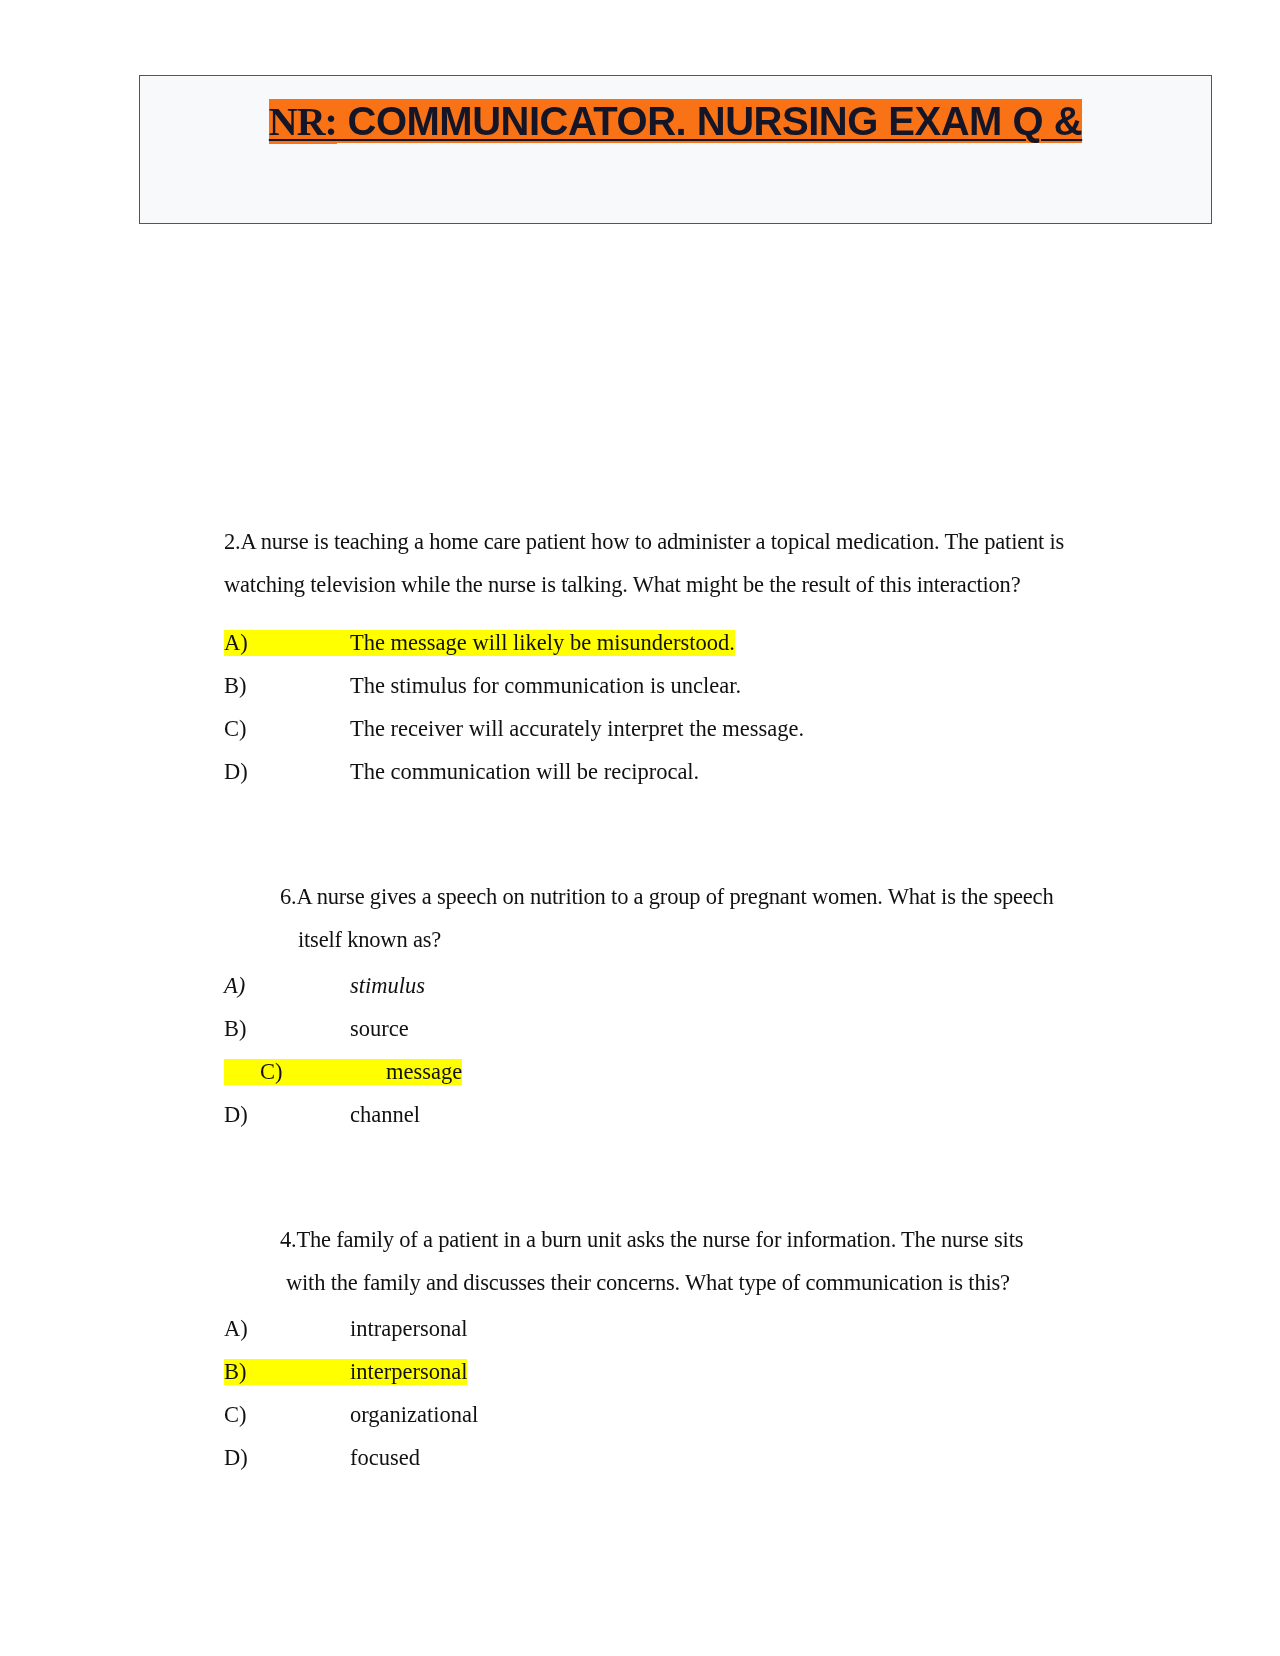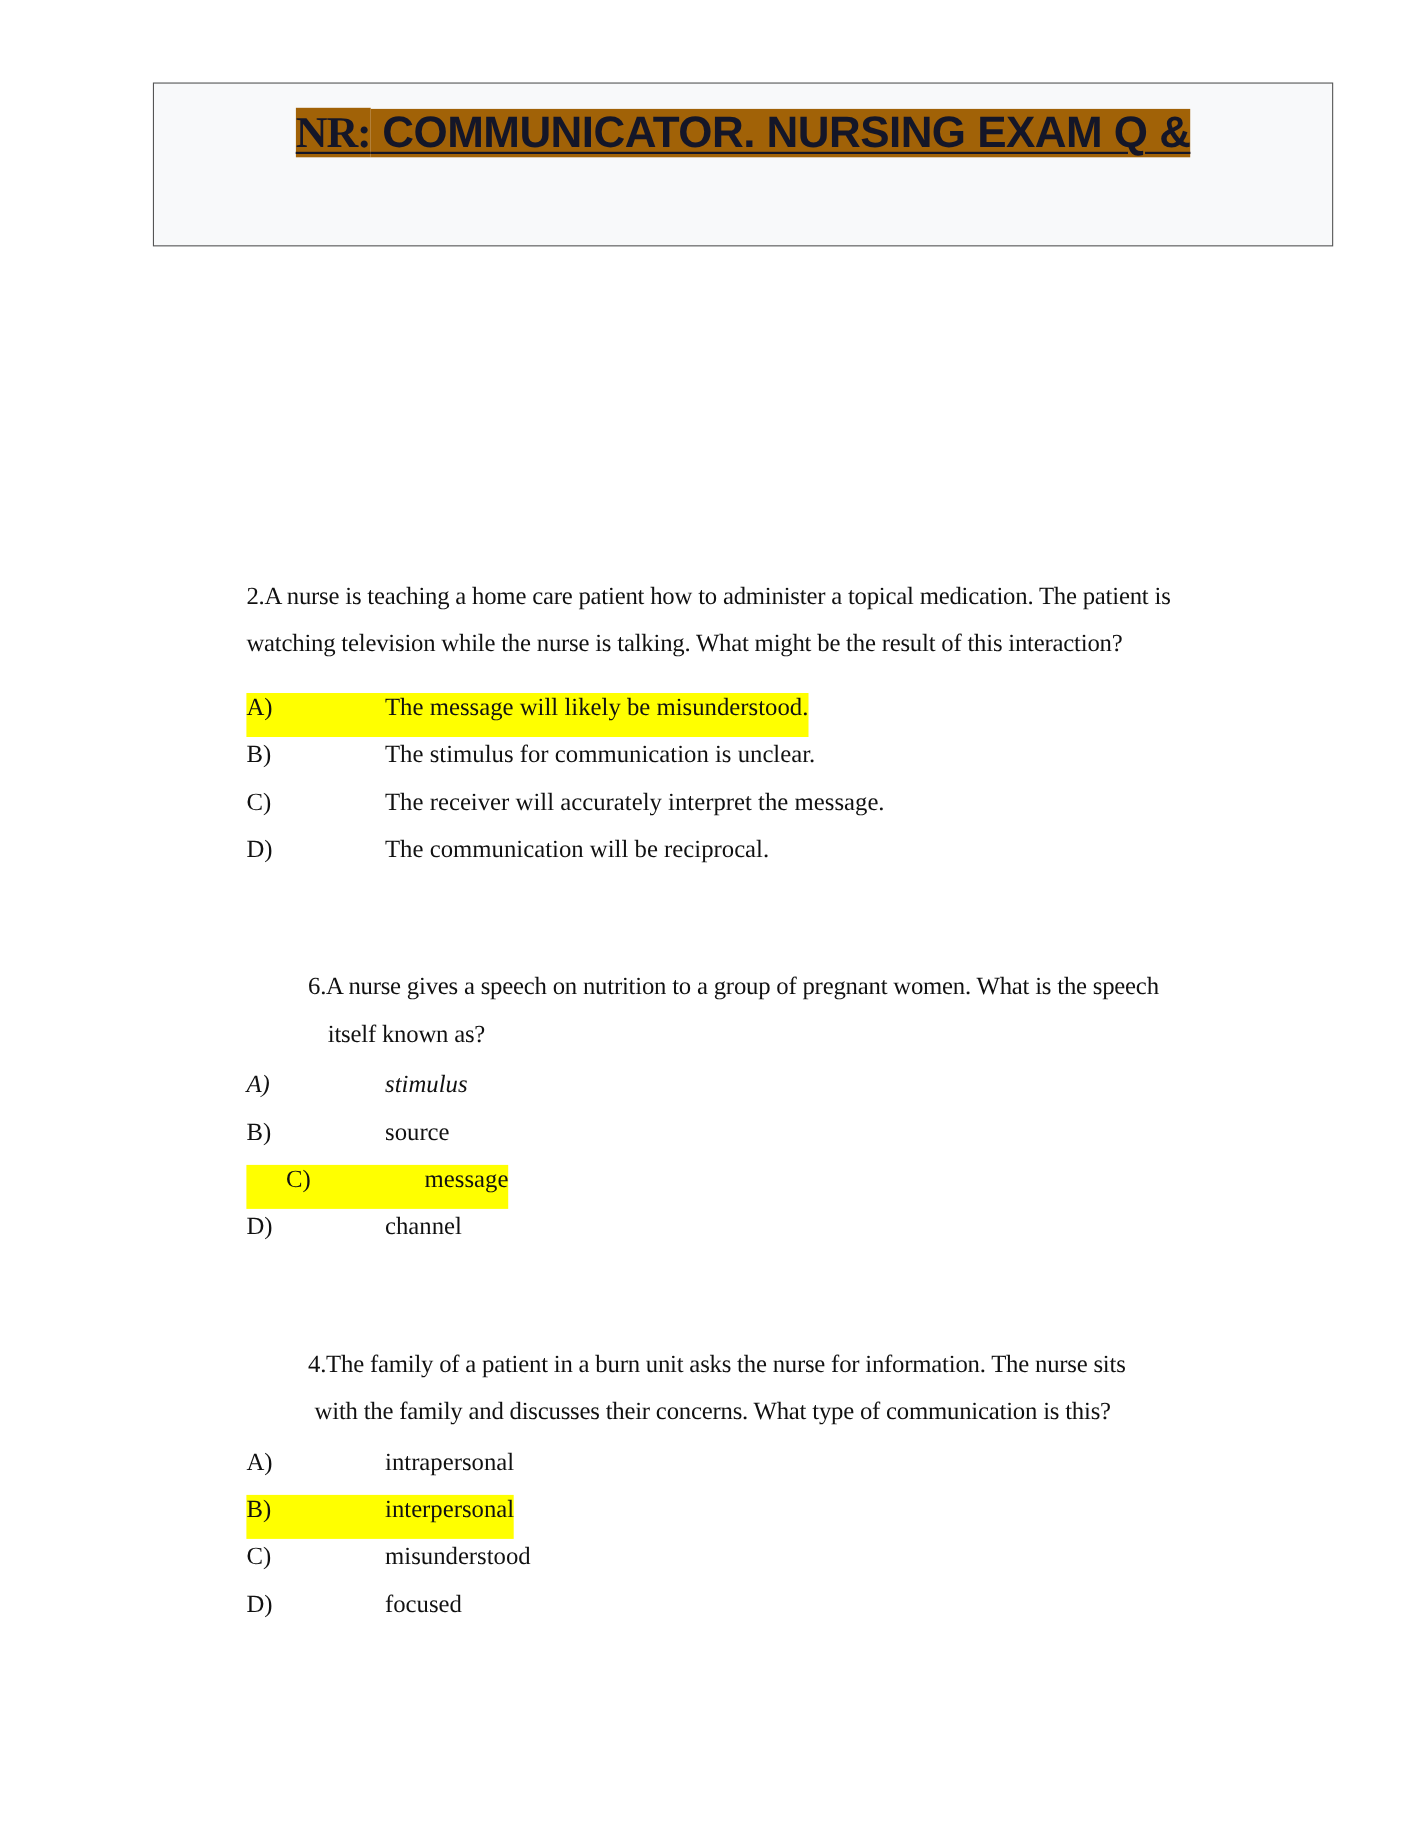--- a/index.html
+++ b/index.html
@@ -13,30 +13,30 @@
       text-align: center;
     }
     .title-line {
       position: absolute; left: 0; right: 0; text-align: center;
       font-family: "Liberation Sans", sans-serif; font-weight: bold;
       font-size: 40px; color: #141628; line-height: 50px;
       letter-spacing: -0.5px;
     }
     .title-line.l1 { top: 20px; }
     .title-line.l2 { top: 95px; }
-    .hl { background: #a16207; }
+    .hl { background: #f97316; }
     .ul { text-decoration: underline; text-decoration-thickness: 2px; text-underline-offset: 4px; }
     .serif-prefix { font-family: "Liberation Serif", serif; font-weight: bold; letter-spacing: -1px; }
 
     .q-text {
       position: absolute; font-size: 22.5px; line-height: 43px; color: #111;
       letter-spacing: -0.2px;
     }
     .opt {
-      position: absolute; left: 224px; font-size: 22.5px; line-height: 26px; height: 40px;
+      position: absolute; left: 224px; font-size: 22.5px; line-height: 26px; height: 26px;
       white-space: nowrap; color: #111;
     }
     .opt .letter { display: inline-block; width: 126px; }
     .opt.correct { background: #ffff00; }
     .opt .ans { display: inline; }
   </style>
 </head>
 <body>
 
 <div class="title-box">
@@ -56,14 +56,14 @@
 <div class="q-text" style="left:298px; top:918px;">itself known as?</div>
 <div class="opt" style="top:973px;font-style:italic;"><span class="letter">A)</span><span class="ans">stimulus</span></div>
 <div class="opt" style="top:1016px;"><span class="letter">B)</span><span class="ans">source</span></div>
 <div class="opt correct" style="top:1059px;padding-left:36px;"><span class="letter">C)</span><span class="ans">message</span></div>
 <div class="opt" style="top:1102px;"><span class="letter">D)</span><span class="ans">channel</span></div>
 
 <div class="q-text" style="left:280px; top:1218px;">4.The family of a patient in a burn unit asks the nurse for information. The nurse sits</div>
 <div class="q-text" style="left:286px; top:1261px;">with the family and discusses their concerns. What type of communication is this?</div>
 <div class="opt" style="top:1316px;"><span class="letter">A)</span><span class="ans">intrapersonal</span></div>
 <div class="opt correct" style="top:1359px;"><span class="letter">B)</span><span class="ans">interpersonal</span></div>
-<div class="opt" style="top:1402px;"><span class="letter">C)</span><span class="ans">misunderstood</span></div>
+<div class="opt" style="top:1402px;"><span class="letter">C)</span><span class="ans">organizational</span></div>
 <div class="opt" style="top:1445px;"><span class="letter">D)</span><span class="ans">focused</span></div>
 
 </body></html>

